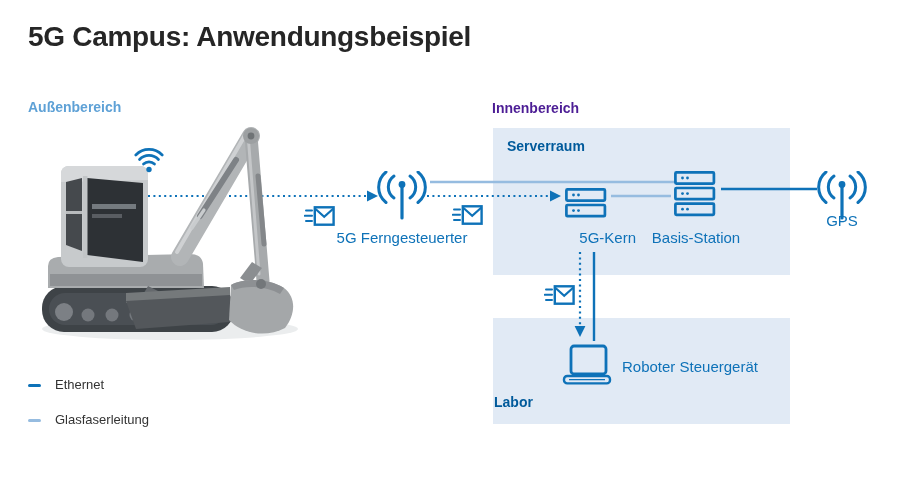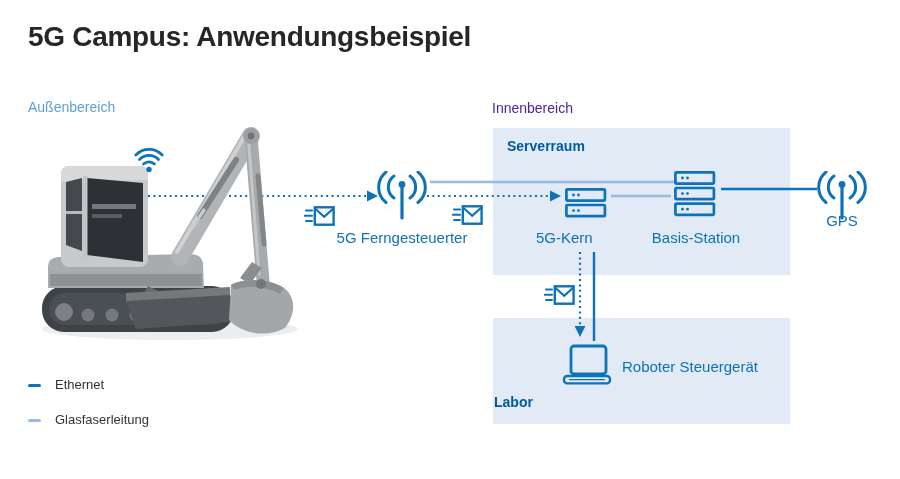--- a/index.html
+++ b/index.html
@@ -3,32 +3,32 @@
 <meta charset="utf-8">
 <style>
   html,body{margin:0;padding:0;background:#ffffff;}
   .stage{
     position:relative;width:900px;height:479px;overflow:hidden;background:#ffffff;
     font-family:"Liberation Sans","DejaVu Sans",sans-serif;
   }
   .abs{position:absolute;}
   
   .page-title{left:28px;top:21px;font-size:28px;font-weight:bold;color:#262626;letter-spacing:-0.3px;}
-  .region-label{font-size:14px;font-weight:normal;}
+  .region-label{font-size:14px;font-weight:bold;}
   .region-outdoor{left:28px;top:99px;color:#5EA1D6;}
   .region-indoor{left:492px;top:100px;color:#4c1d95;}
   .room-box{background:#E1EAF5;}
   .room-server{left:493px;top:128px;width:297px;height:147px;}
   .room-lab{left:493px;top:318px;width:297px;height:106px;}
   .room-label{font-size:14px;font-weight:bold;color:#005A9B;}
   .label-serverraum{left:507px;top:138px;}
   .label-labor{left:494px;top:394px;}
   .node-label{font-size:15px;color:#0E72B8;line-height:15px;}
   .label-rrh{left:312px;top:230px;width:180px;text-align:center;}
-  .label-core{left:536px;top:230px;width:100px;text-align:left;}
+  .label-core{left:536px;top:230px;width:100px;text-align:right;}
   .label-base{left:635px;top:230px;width:122px;text-align:center;}
   .label-gps{left:791px;top:213px;width:102px;text-align:center;}
   .label-robot{left:622px;top:359px;}
   
   .legend-swatch{width:13px;height:3px;border-radius:1.5px;}
   .legend-label{font-size:13px;color:#333333;}
   .sw-ethernet{left:28px;top:384px;background:#0E72B8;}
   .sw-fiber{left:28px;top:419px;background:#96BCE0;}
   .lbl-ethernet{left:55px;top:377px;}
   .lbl-fiber{left:55px;top:412px;}

